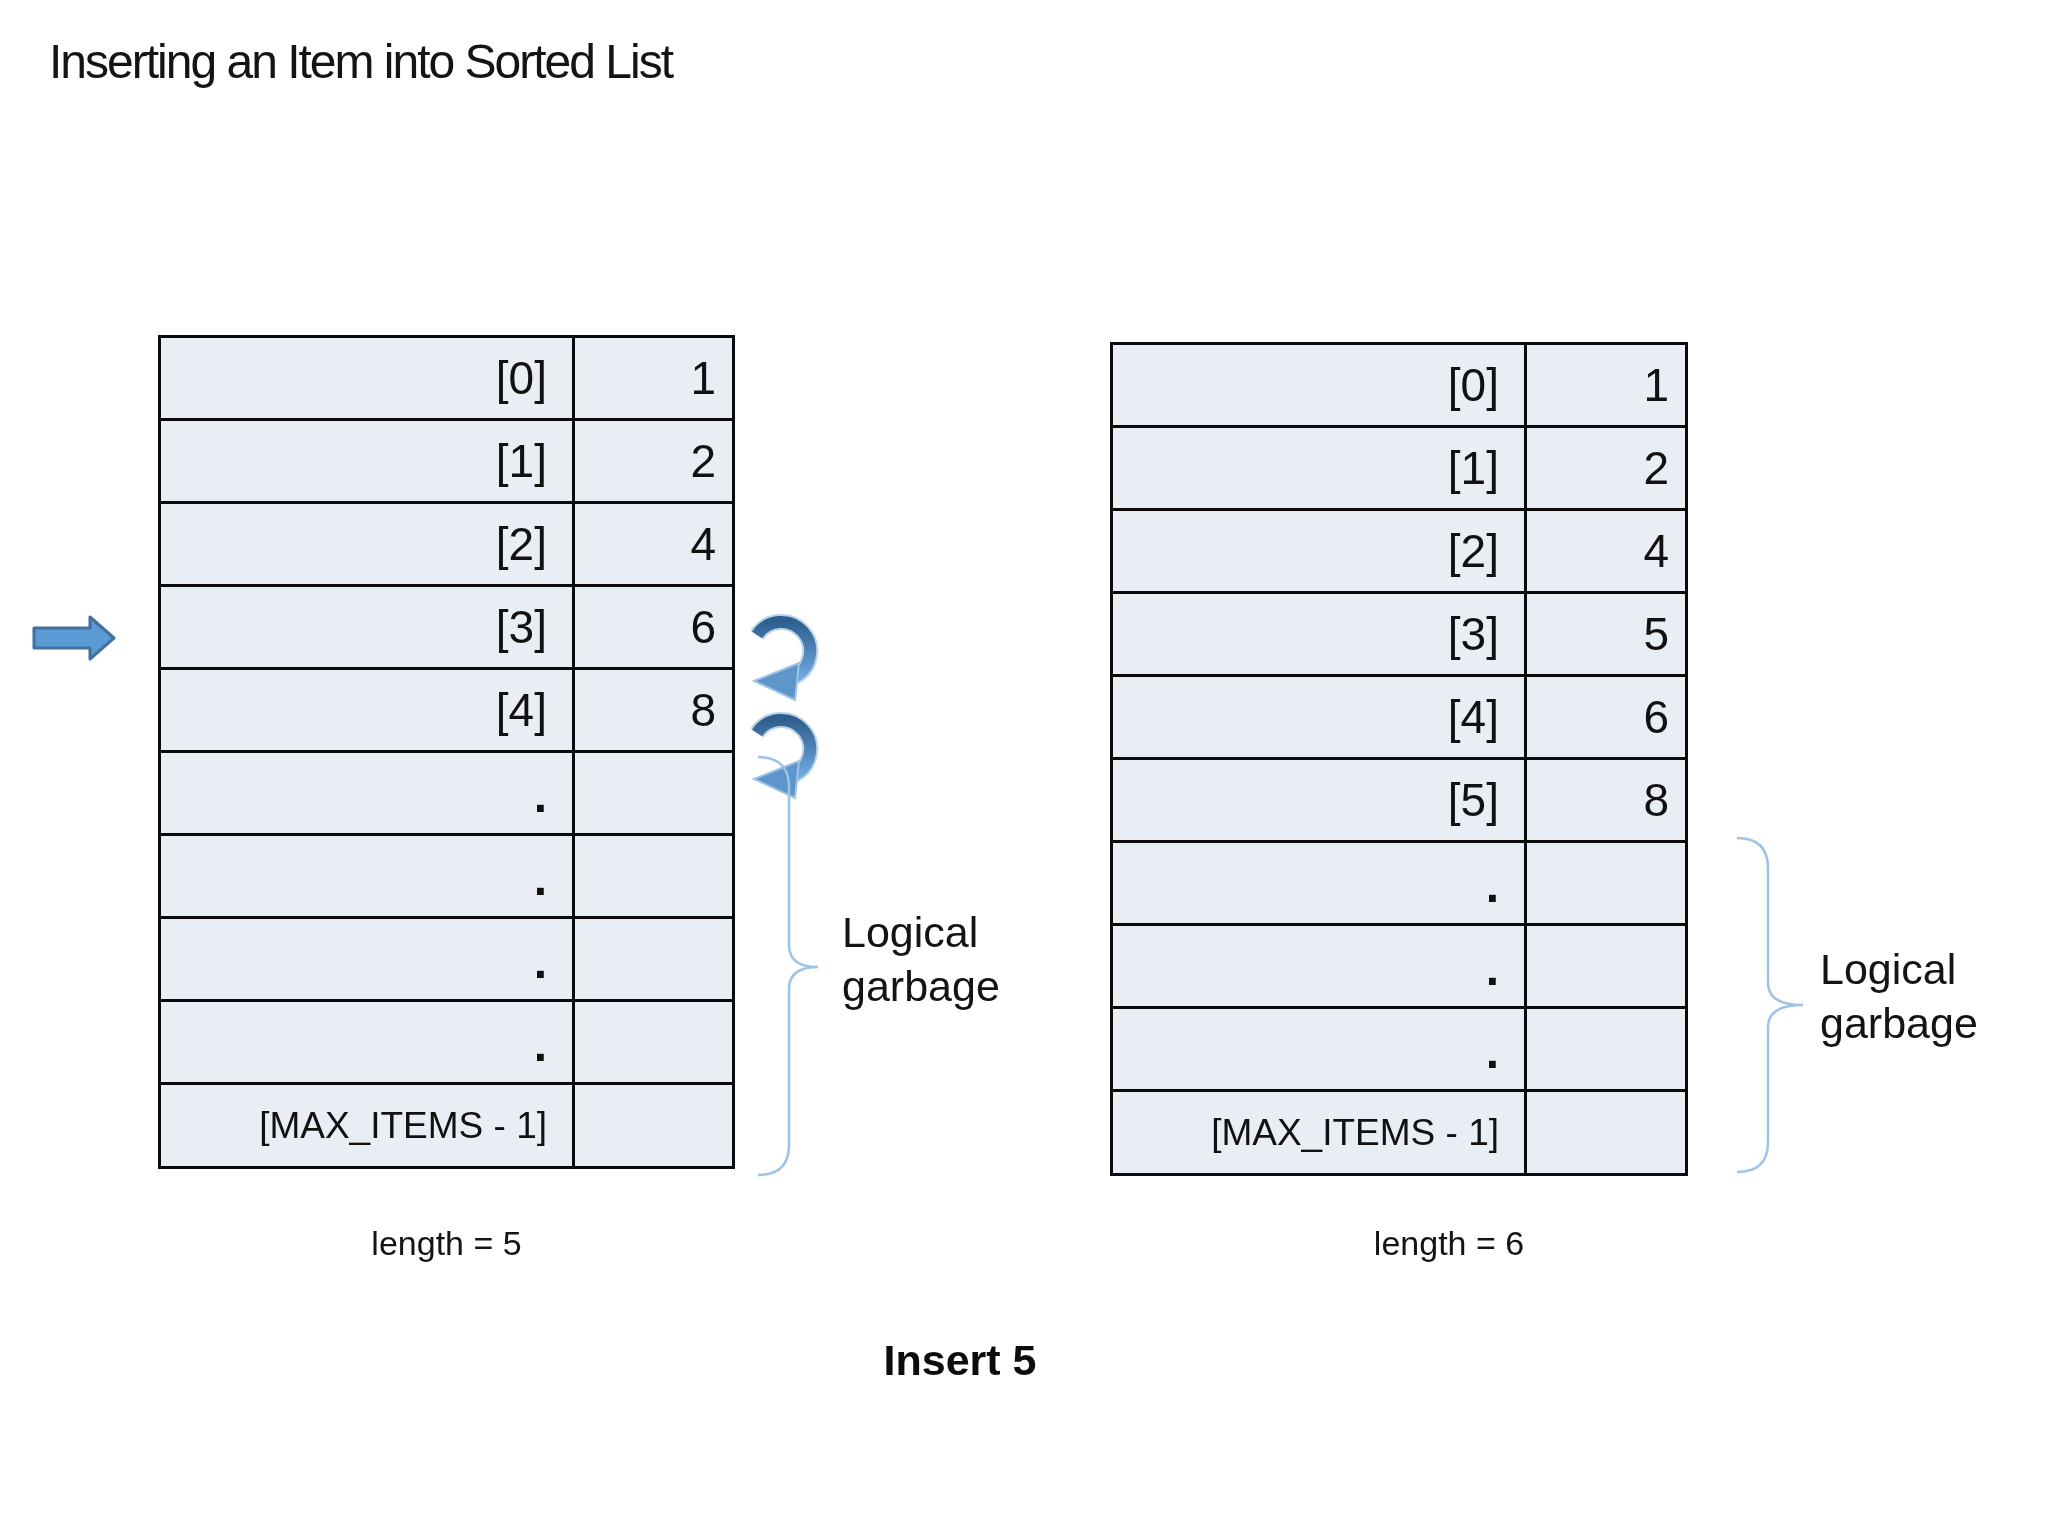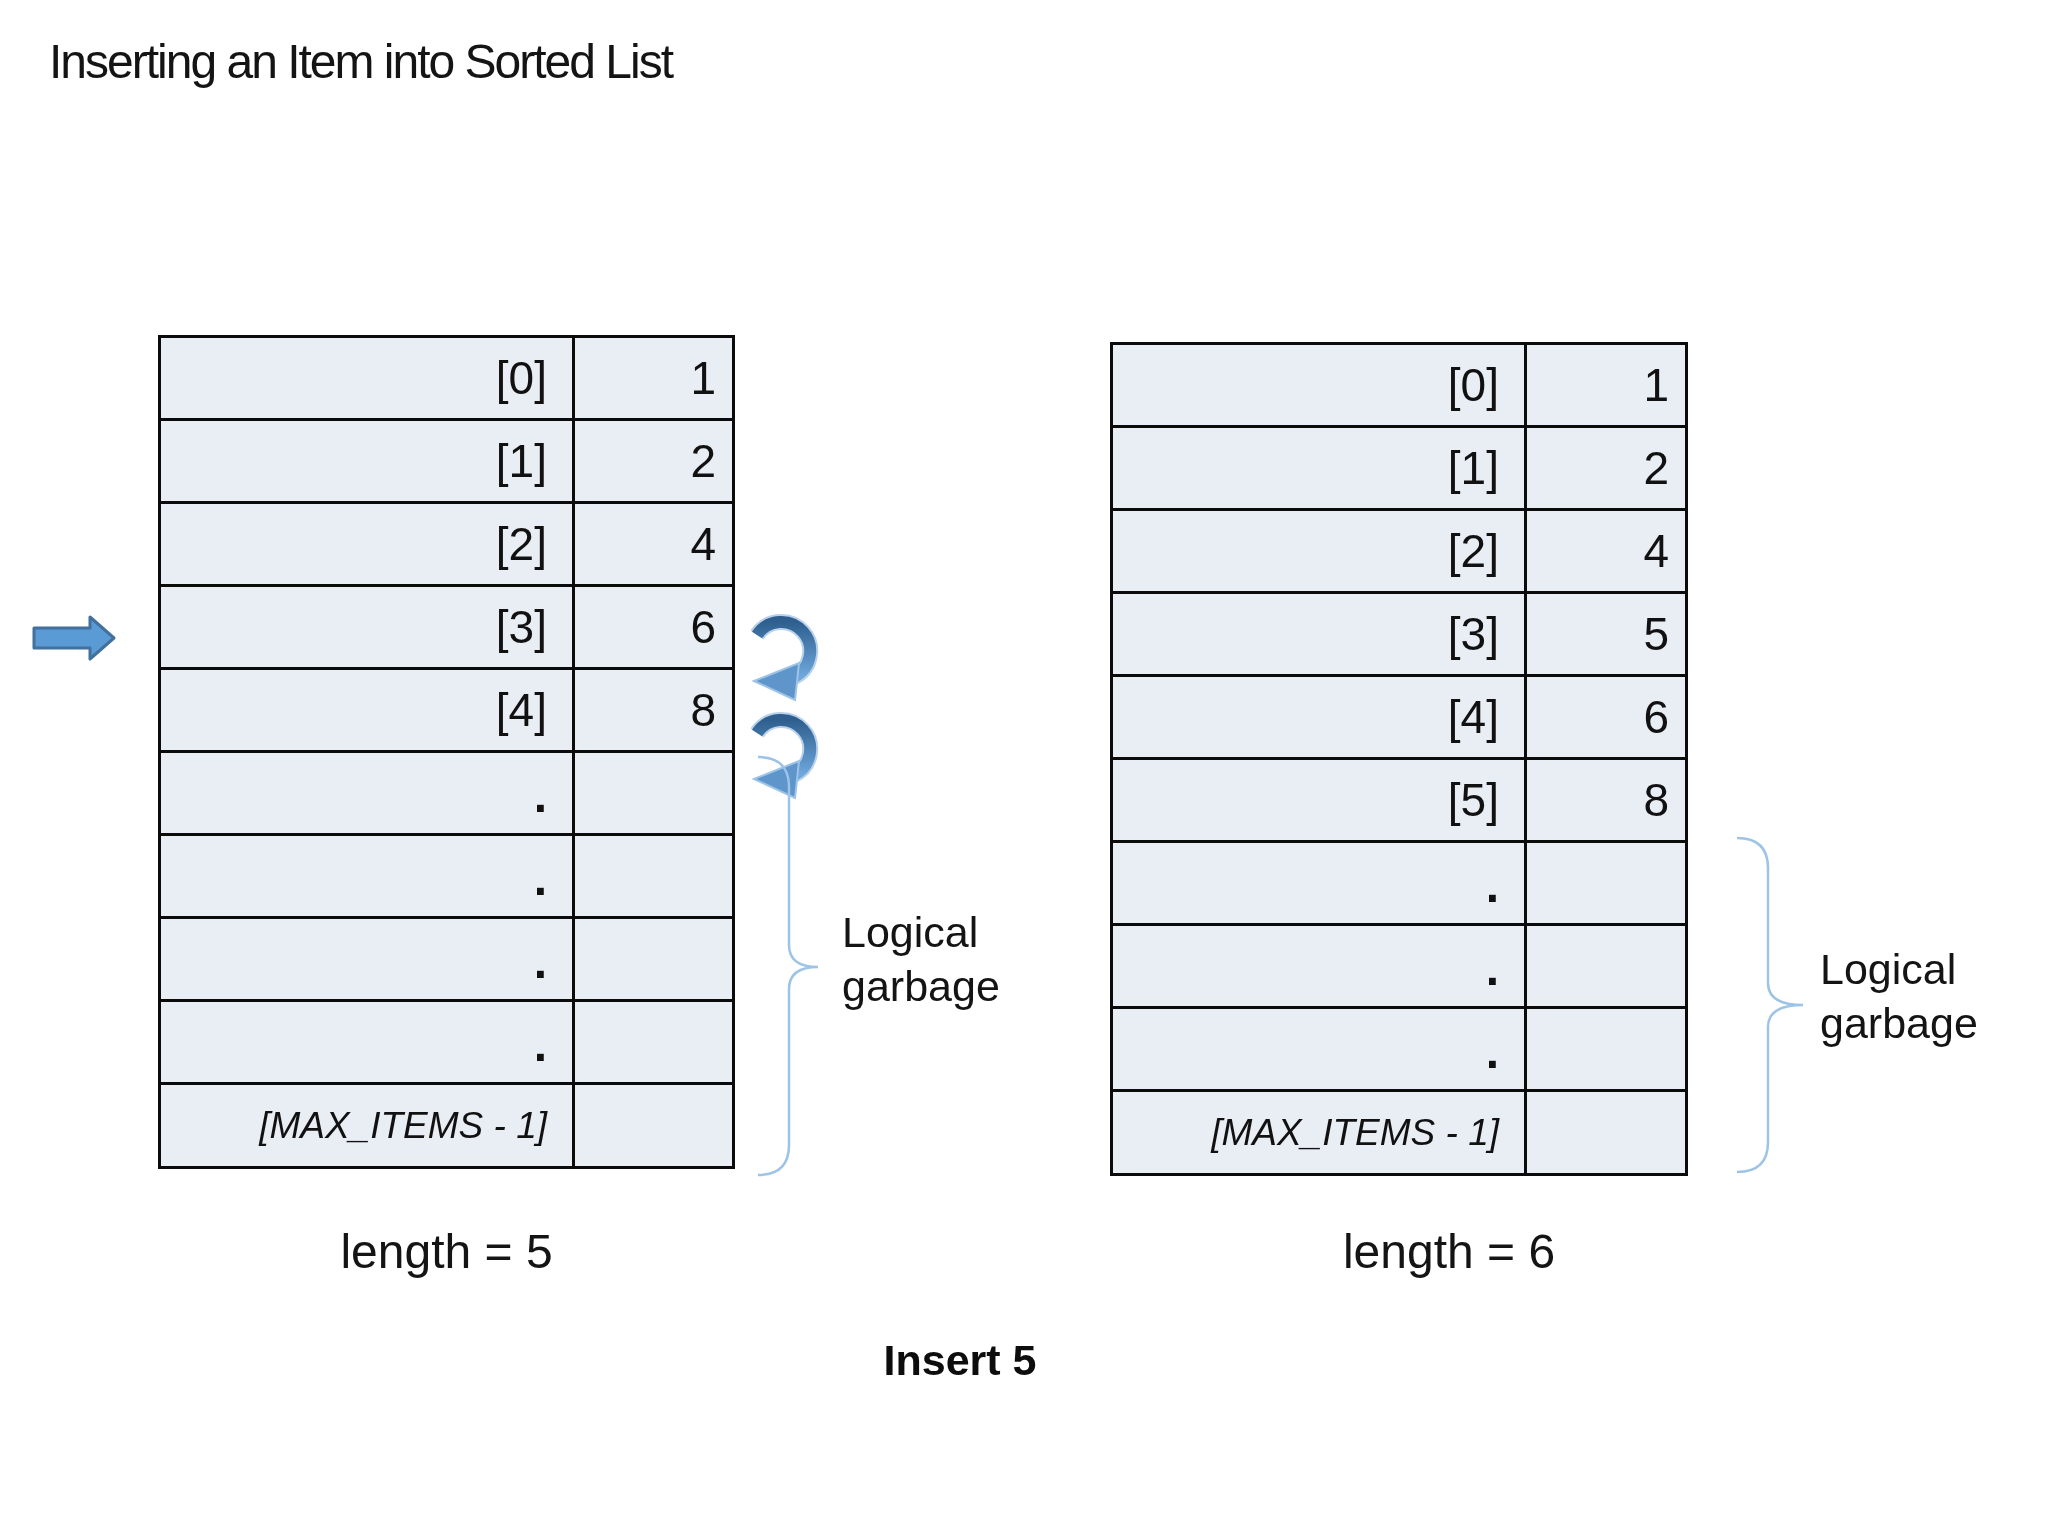--- a/index.html
+++ b/index.html
@@ -14,23 +14,23 @@
   .tbl-left{left:158px;top:335px;width:577px;}
   .tbl-right{left:1110px;top:342px;width:578px;}
   .row{display:flex;height:80px;border-bottom:3px solid #0b0b0b;}
   .row:last-child{border-bottom:none;height:81px;}
   .idx{width:414px;border-right:3px solid #0b0b0b;box-sizing:border-box;
        display:flex;justify-content:flex-end;align-items:center;
        padding-right:25px;font-size:46px;color:#111;}
   .val{flex:1;display:flex;justify-content:flex-end;align-items:center;
        padding-right:16px;font-size:46px;color:#111;}
   .row.dot .idx{align-items:flex-end;padding-bottom:10px;font-size:48px;font-weight:bold;}
-  .row.max .idx{font-size:37px;font-style:italic;}
+  .row.max .idx{font-size:37px;}
 
-  .caption{position:absolute;font-size:48px;color:#141414;text-align:center;white-space:nowrap;}
+  .caption{position:absolute;font-size:34px;color:#141414;text-align:center;white-space:nowrap;}
   .cap-left{left:158px;width:577px;top:1224px;}
   .cap-right{left:1160px;width:578px;top:1224px;}
 
   .garbage{position:absolute;font-size:43px;line-height:54px;color:#141414;width:200px;}
   .garb-left{left:842px;top:905px;}
   .garb-right{left:1820px;top:942px;}
 
   .insert-cap{position:absolute;left:700px;width:520px;top:1336px;text-align:center;
               font-size:43px;font-weight:bold;color:#0d0d0d;}
 

